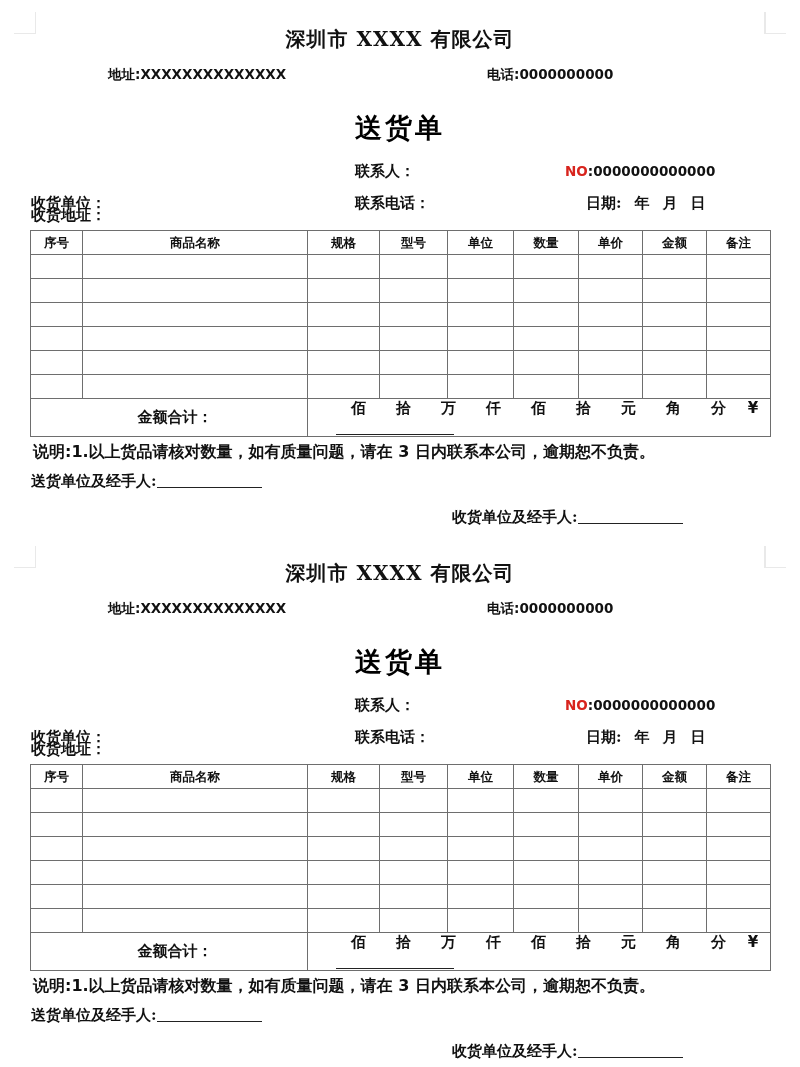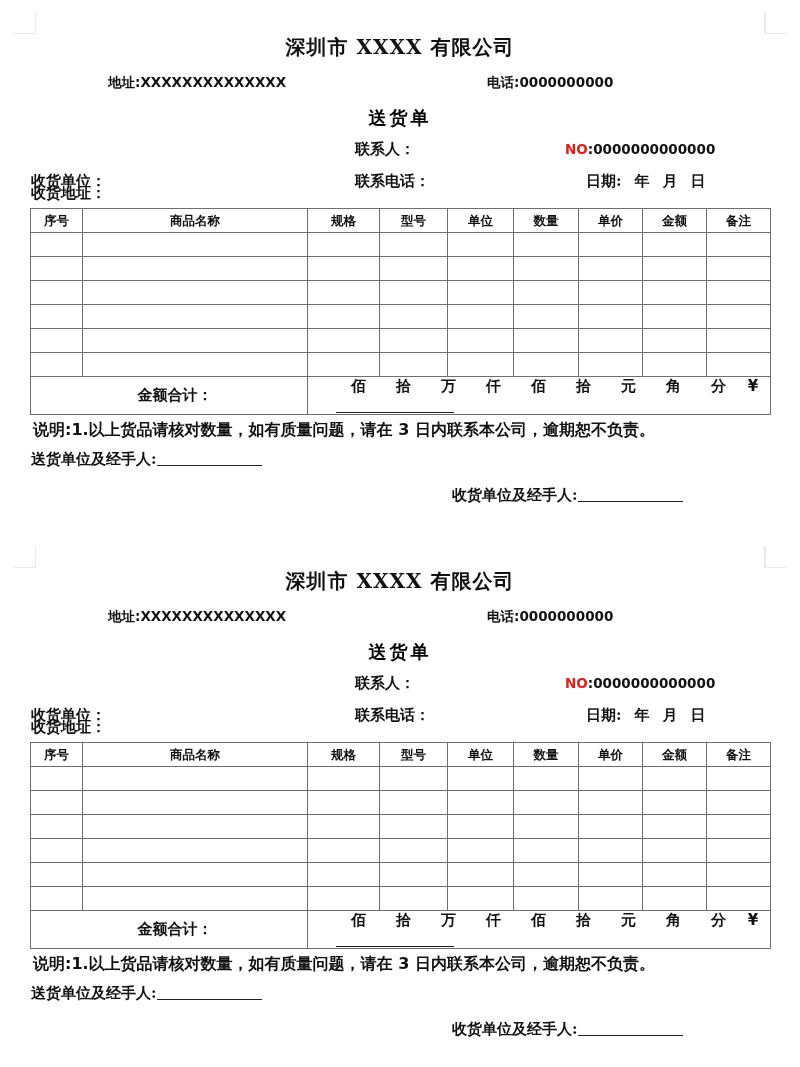--- a/index.html
+++ b/index.html
@@ -49,44 +49,44 @@
   .crop.tr::after  { left: 0; top: 0; }
 
   
   .company-title {
     text-align: center;
     font-family: "DejaVu Serif", "Liberation Serif", serif;
     font-weight: bold;
     font-size: 20px;
     letter-spacing: 1px;
     margin: 0;
-    padding-top: 34px;
+    padding-top: 26px;
     color: #111;
   }
 
   .addr-row {
     position: relative;
     height: 26px;
     margin-top: 13px;
     font-family: "DejaVu Sans", "Liberation Sans", sans-serif;
     font-weight: bold;
     font-size: 13.5px;
     color: #111;
     padding-left: 48px;
   }
   .addr-left  { position: absolute; left: 108px; top: 0; white-space: nowrap; }
   .addr-right { position: absolute; left: 487px; top: 0; white-space: nowrap; }
 
   .doc-title {
     text-align: center;
     font-family: "DejaVu Serif", "Liberation Serif", serif;
     font-weight: bold;
-    font-size: 18px;
+    font-size: 27px;
     letter-spacing: 3px;
-    margin: 4px;
+    margin: 16px;
     padding-top: 2px;
     color: #000;
   }
 
   
   .info-row {
     position: relative;
     height: 29px;
     font-family: "DejaVu Serif", "Liberation Serif", serif;
     font-weight: bold;

